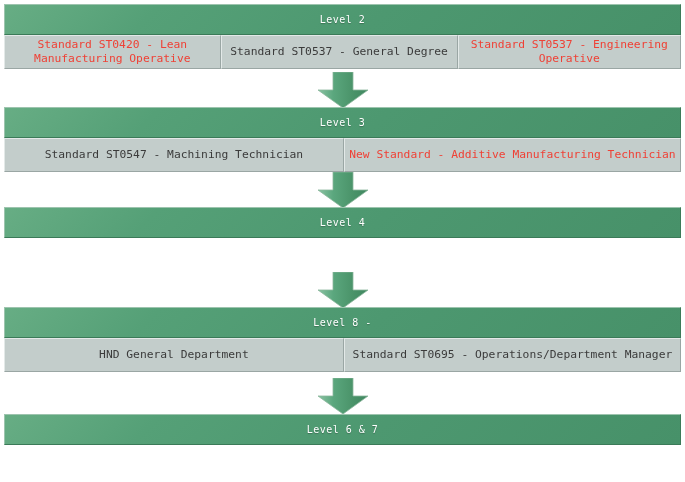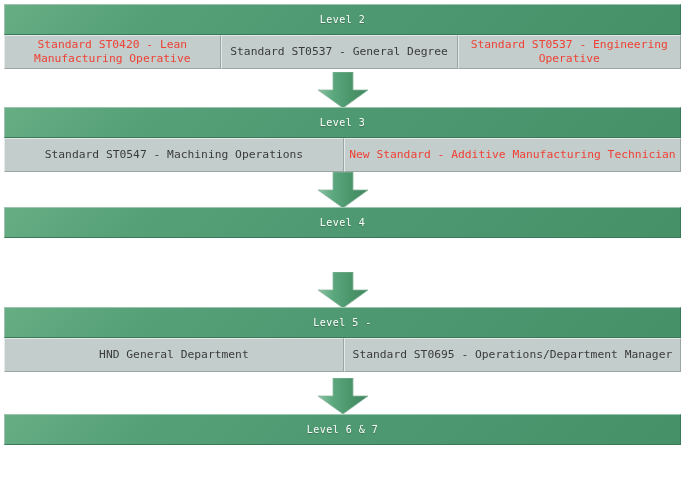--- a/index.html
+++ b/index.html
@@ -116,21 +116,21 @@
           <stop offset="100%" stop-color="#3f8760"></stop>
         </linearGradient>
       </defs>
       <polygon points="18,0 38,0 38,18 53,18 28,36 3,18 18,18" fill="url(#ag1)" stroke="#8ab69c" stroke-width="0.8"></polygon>
     </svg>
   </div>
 
   <div class="level-group" id="grp-l3">
     <div class="level-header">Level 3</div>
     <div class="cell-row">
-      <div class="cell" style="width:50.2%">Standard ST0547 - Machining Operations</div>
+      <div class="cell" style="width:50.2%">Standard ST0547 - Machining Technician</div>
       <div class="cell red" style="width:49.8%">New Standard - Additive Manufacturing Technician</div>
     </div>
   </div>
 
   <div class="arrow" id="arr-2">
     <svg width="56" height="36" viewBox="0 0 56 36" xmlns="http://www.w3.org/2000/svg">
       <defs>
         <linearGradient id="ag2" x1="0" y1="0" x2="1" y2="0">
           <stop offset="0%" stop-color="#8cc4a4"></stop>
           <stop offset="30%" stop-color="#5ba77e"></stop>
@@ -154,21 +154,21 @@
           <stop offset="30%" stop-color="#5ba77e"></stop>
           <stop offset="70%" stop-color="#4a9369"></stop>
           <stop offset="100%" stop-color="#3f8760"></stop>
         </linearGradient>
       </defs>
       <polygon points="18,0 38,0 38,18 53,18 28,36 3,18 18,18" fill="url(#ag3)" stroke="#8ab69c" stroke-width="0.8"></polygon>
     </svg>
   </div>
 
   <div class="level-group" id="grp-l5">
-    <div class="level-header">Level 5 -</div>
+    <div class="level-header">Level 8 -</div>
     <div class="cell-row">
       <div class="cell" style="width:50.2%">HND General Department</div>
       <div class="cell" style="width:49.8%">Standard ST0695 - Operations/Department Manager</div>
     </div>
   </div>
 
   <div class="arrow" id="arr-4">
     <svg width="56" height="36" viewBox="0 0 56 36" xmlns="http://www.w3.org/2000/svg">
       <defs>
         <linearGradient id="ag4" x1="0" y1="0" x2="1" y2="0">

